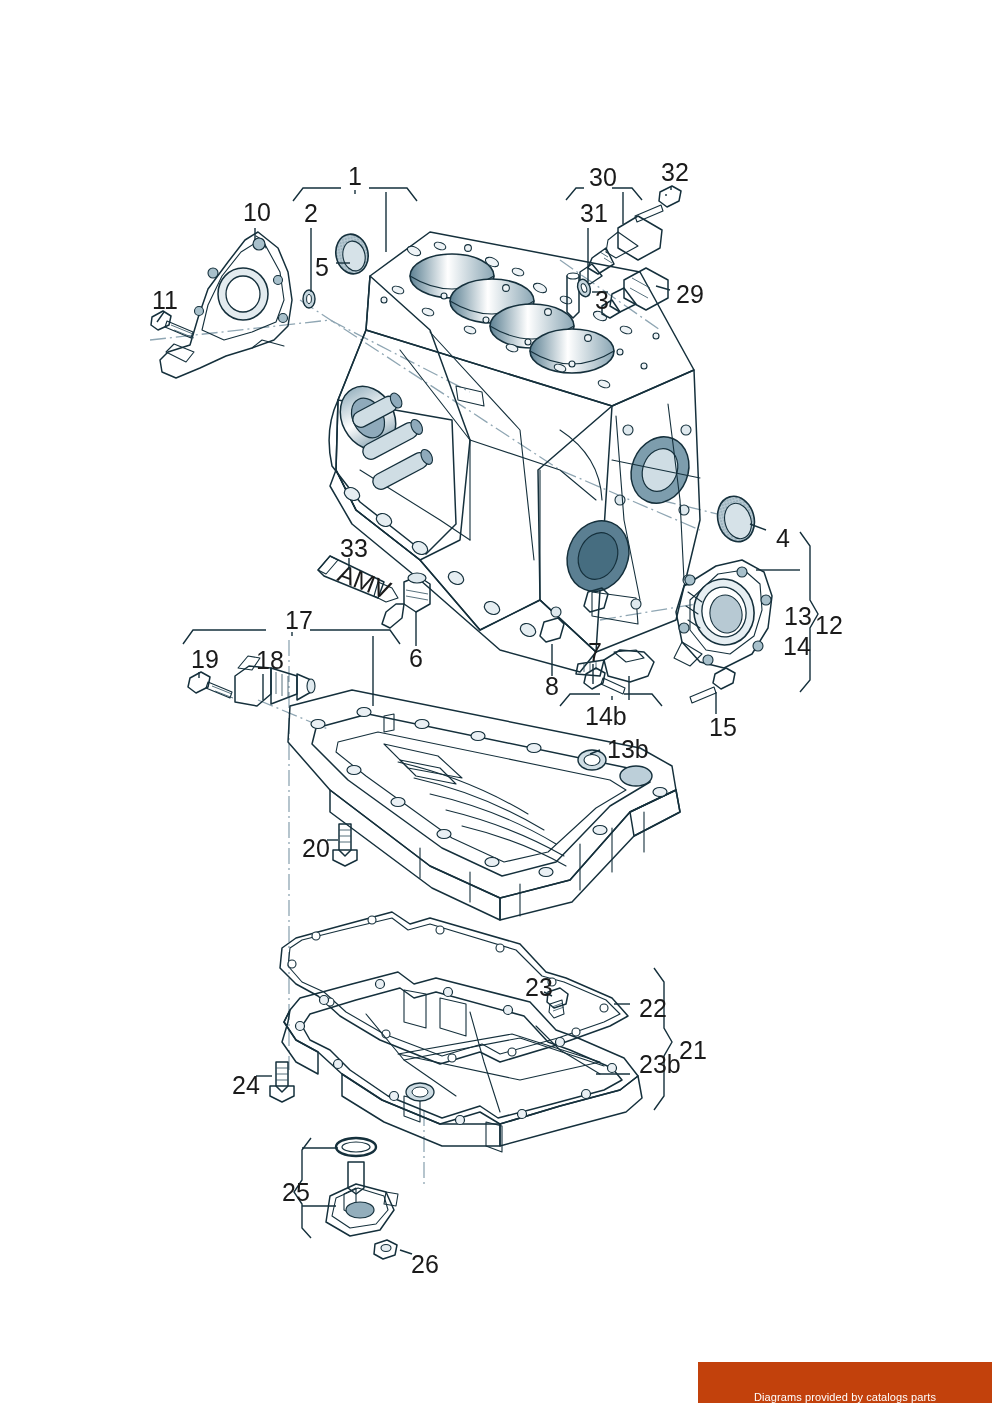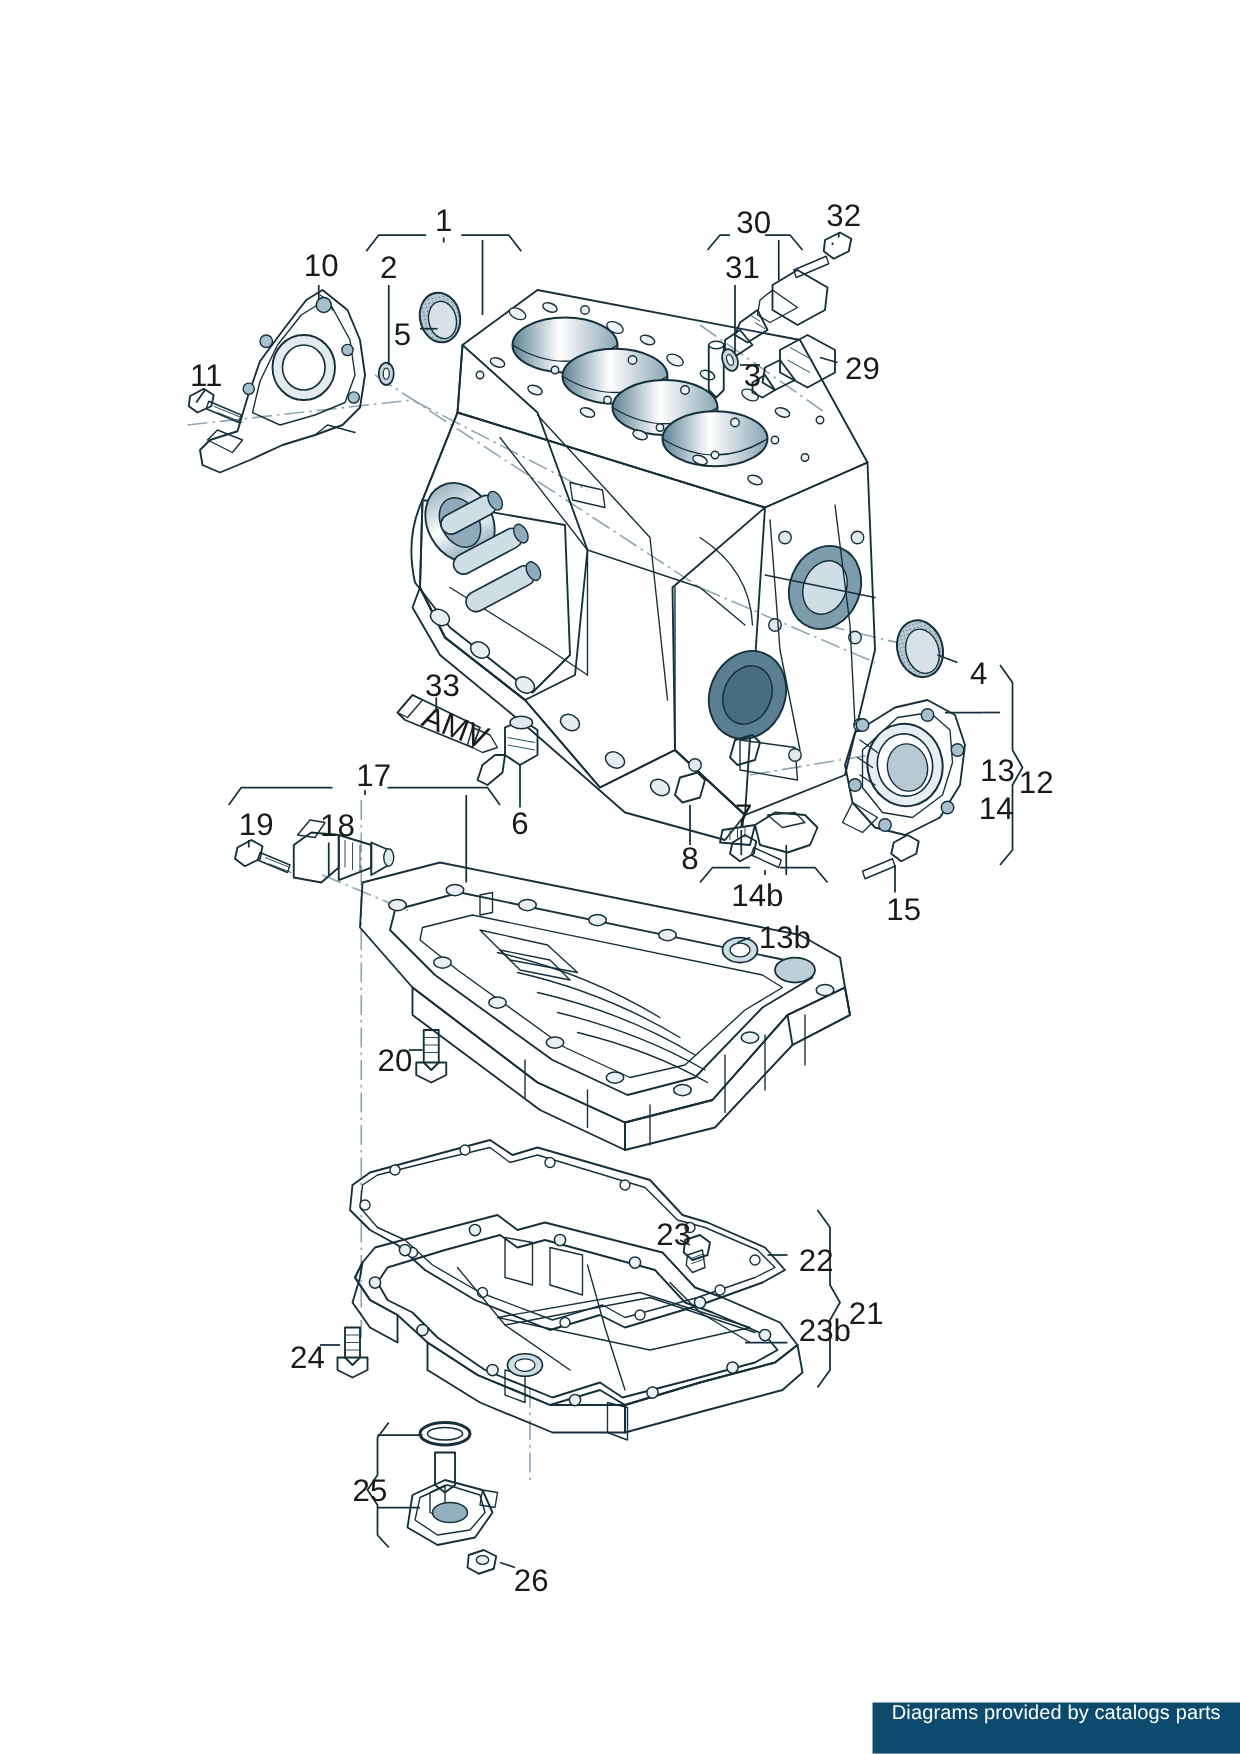--- a/index.html
+++ b/index.html
@@ -1,20 +1,20 @@
 <!DOCTYPE html>
 <html><head>
 <meta charset="utf-8">
 <style>
   html,body{margin:0;padding:0;background:#ffffff;}
   body{width:992px;height:1403px;font-family:"Liberation Sans",sans-serif;overflow:hidden;position:relative;}
   #stage{position:absolute;left:0;top:0;width:992px;height:1403px;background:#fff;}
   #stage svg{display:block;}
-  .wm{position:absolute;left:698px;top:1362px;width:294px;height:41px;background:#0c4a6e;
-      color:#fff;font-size:16px;letter-spacing:.1px;display:flex;align-items:flex-start;
+  .wm{position:absolute;left:698px;top:1362px;width:294px;height:41px;background:#c2410c;
+      color:#fff;font-size:11px;letter-spacing:.1px;display:flex;align-items:flex-end;
       justify-content:center;font-family:"Liberation Sans",sans-serif;}
   .lbl{font-family:"Liberation Sans",sans-serif;font-size:25px;fill:#1a1a1a;}
 </style>
 </head>
 <body>
 
 <div id="stage">
 <svg width="992" height="1403" viewBox="0 0 992 1403" xmlns="http://www.w3.org/2000/svg">
 
   <defs>

